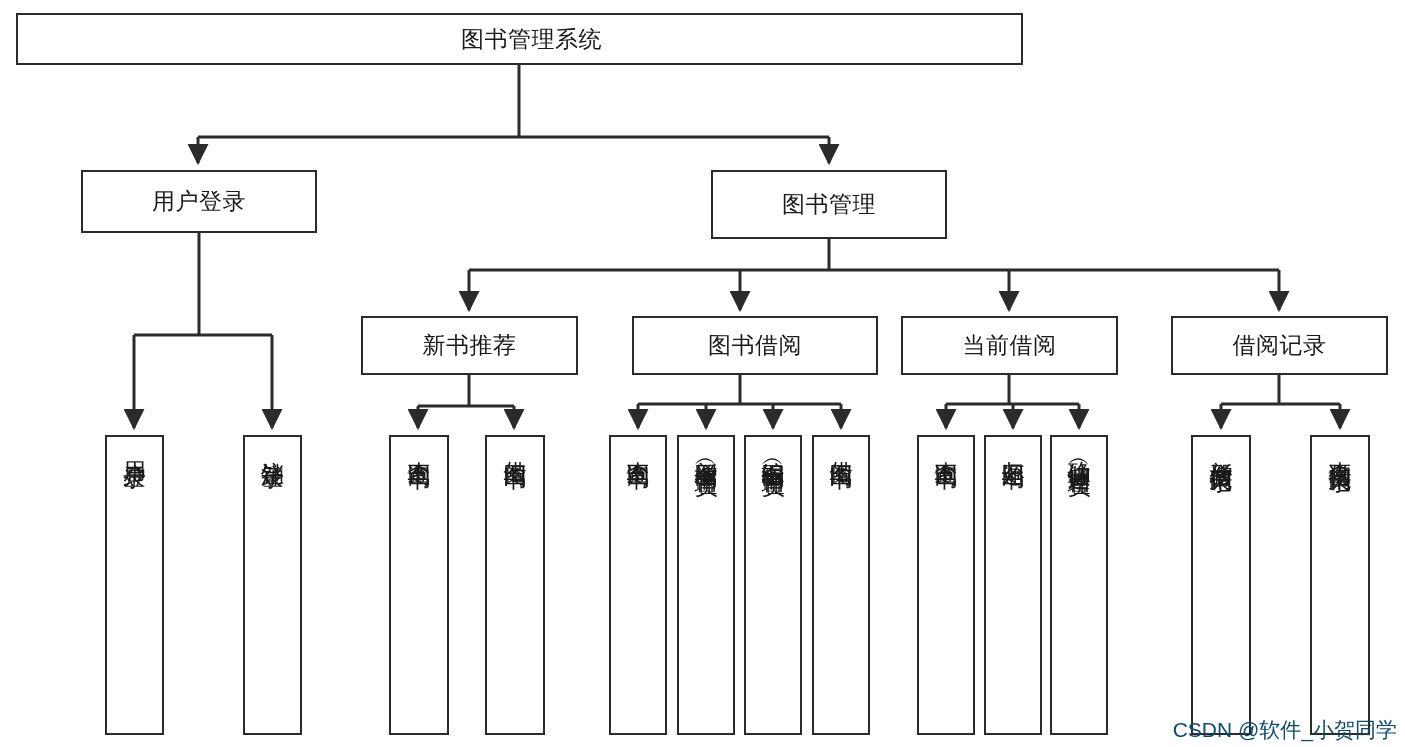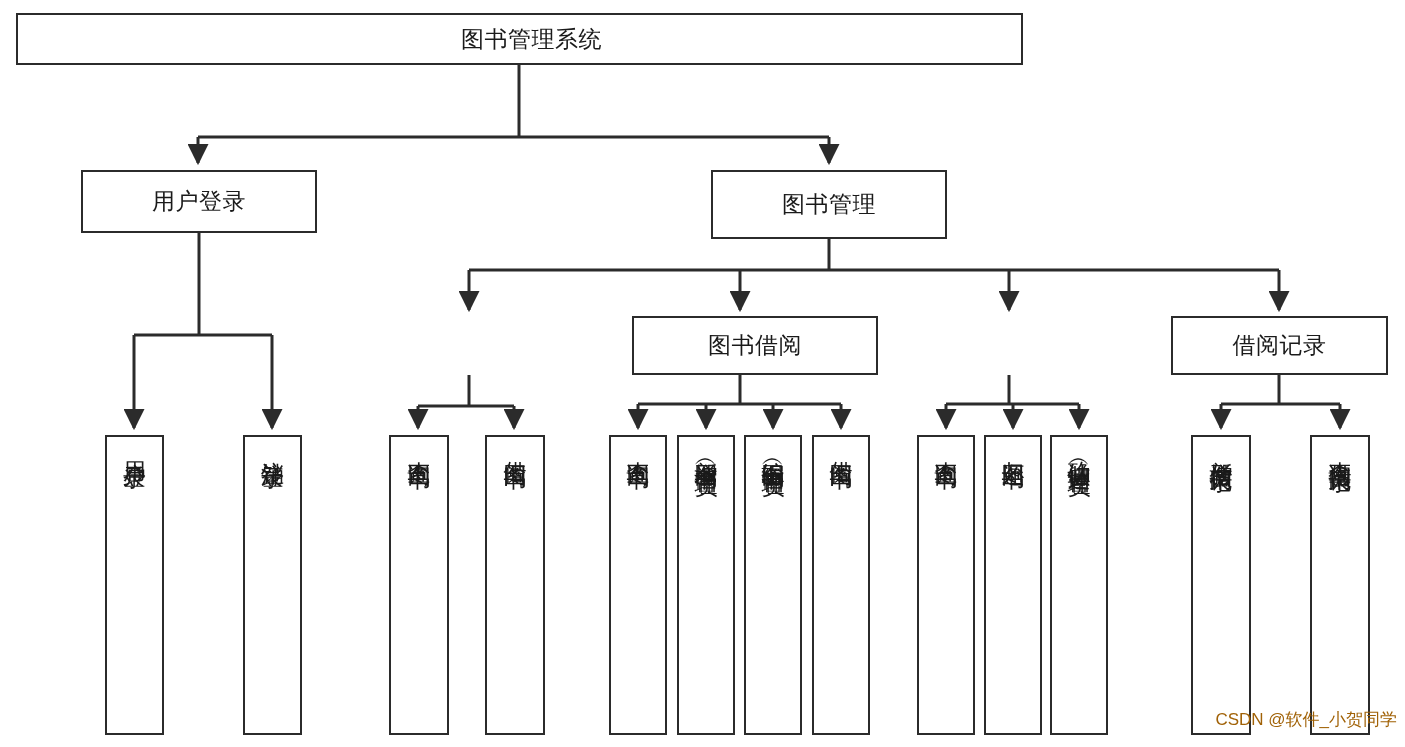--- a/index.html
+++ b/index.html
@@ -51,23 +51,23 @@
     writing-mode: vertical-rl;
     text-orientation: upright;
     font-size: 23px;
     letter-spacing: 2px;
     line-height: 1;
     margin: 0 auto;
   }
   #watermark {
     position: absolute;
     right: 8px;
-    bottom: 16px;
-    font-size: 17px;
-    color: #a16207;
+    bottom: 3px;
+    font-size: 21px;
+    color: #0c4a6e;
     white-space: nowrap;
     z-index: 3;
     font-family: "Liberation Sans", "DejaVu Sans", sans-serif;
   }
 </style>
 </head>
 <body>
 
 <div id="canvas">
 
@@ -140,23 +140,29 @@
     <span class="node-label">图书管理系统</span>
   </div>
 
   <div class="node horizontal" style="left: 81px; top: 170px; width: 236px; height: 63px;">
     <span class="node-label">用户登录</span>
   </div>
   <div class="node horizontal" style="left: 711px; top: 170px; width: 236px; height: 69px;">
     <span class="node-label">图书管理</span>
   </div>
 
+  <div class="node horizontal" style="left: 361px; top: 316px; width: 217px; height: 59px;">
+    <span class="node-label">新书推荐</span>
+  </div>
   <div class="node horizontal" style="left: 632px; top: 316px; width: 246px; height: 59px;">
     <span class="node-label">图书借阅</span>
   </div>
+  <div class="node horizontal" style="left: 901px; top: 316px; width: 217px; height: 59px;">
+    <span class="node-label">当前借阅</span>
+  </div>
   <div class="node horizontal" style="left: 1171px; top: 316px; width: 217px; height: 59px;">
     <span class="node-label">借阅记录</span>
   </div>
 
   <div class="node vertical" style="left: 105px; top: 435px; width: 59px; height: 300px;">
     <span class="node-label">用户登录</span>
   </div>
   <div class="node vertical" style="left: 243px; top: 435px; width: 59px; height: 300px;">
     <span class="node-label">注销登录</span>
   </div>

